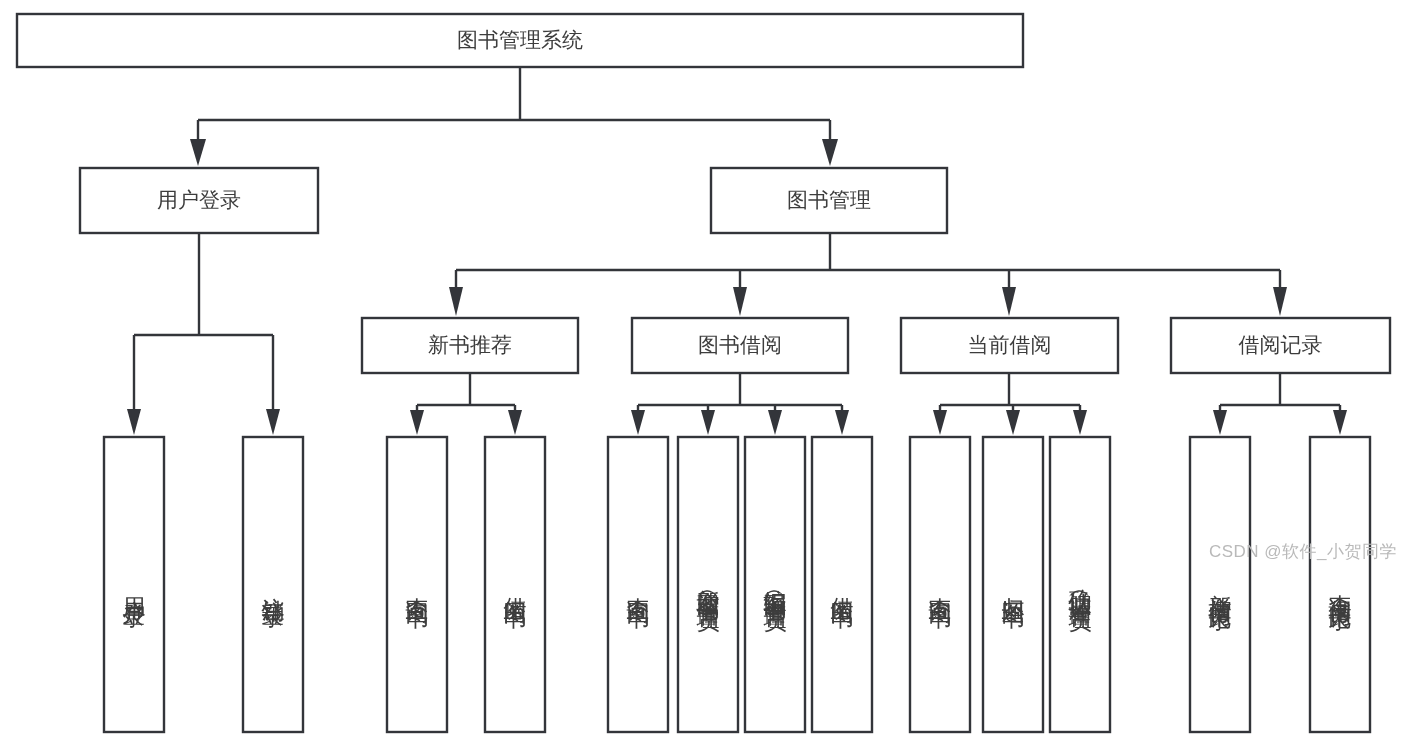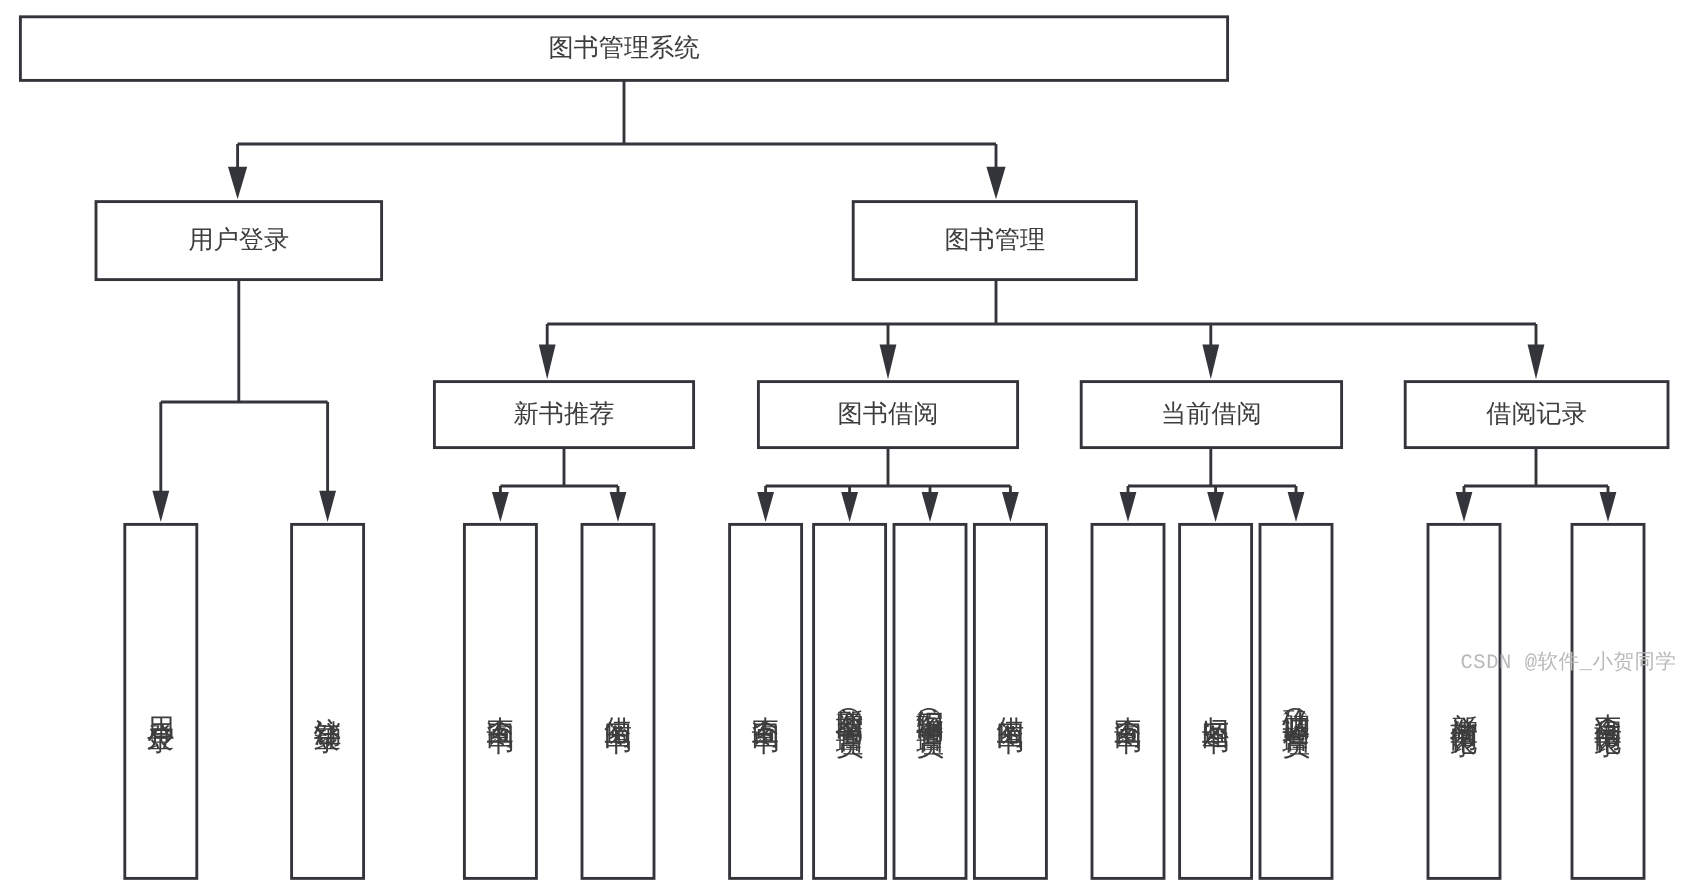--- a/index.html
+++ b/index.html
@@ -69,21 +69,21 @@
     font-size: 23px;
     line-height: 1.0;
     color: #3d3d3d;
     letter-spacing: 3px;
     white-space: nowrap;
   }
   .watermark {
     position: absolute;
     right: 8px;
     bottom: 4px;
-    font-family: Liberation Mono, monospace;
+    font-family: Liberation Sans, sans-serif;
     font-size: 17px;
     color: #b9b9b9;
     white-space: nowrap;
     letter-spacing: 0.5px;
   }
 </style>
 </head>
 <body>
 
 <div id="diagram-root">

